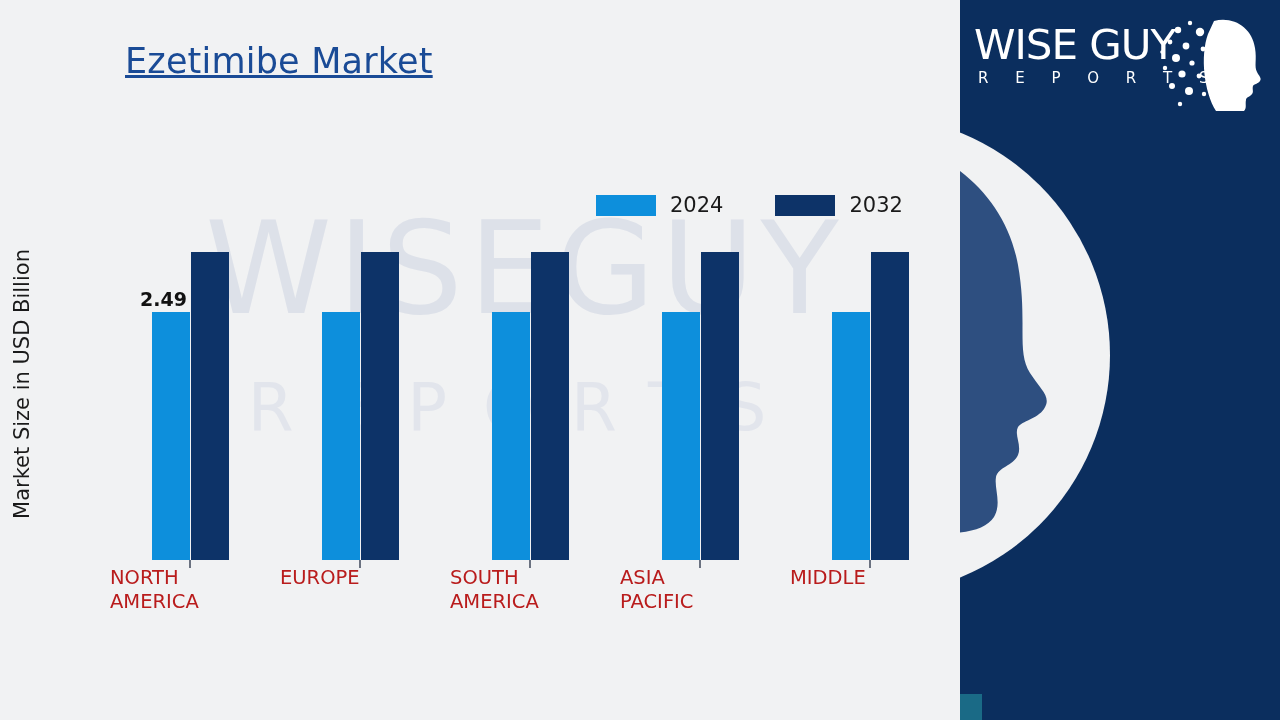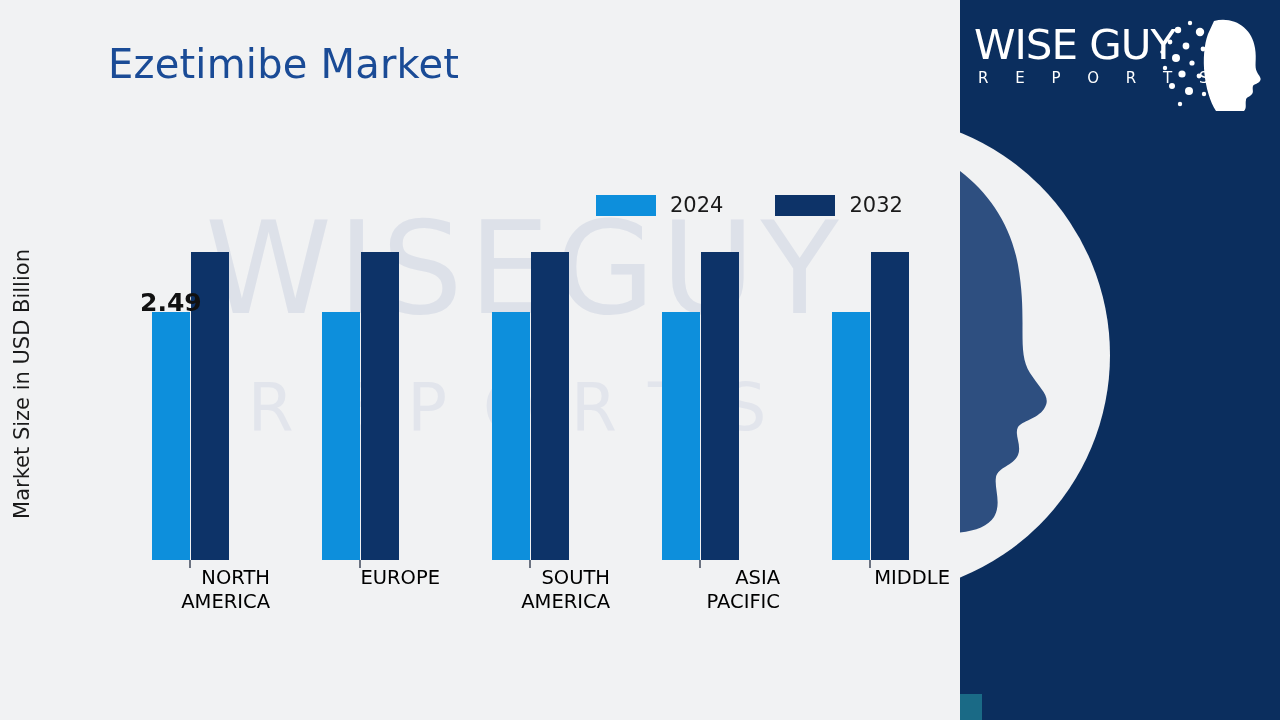--- a/index.html
+++ b/index.html
@@ -15,27 +15,28 @@
   #page {
     position: relative;
     width: 1280px;
     height: 720px;
     background: #f1f2f3;
   }
 
   
   #chart-title {
     position: absolute;
-    left: 108px;
+    left: 125px;
     top: 41px;
-    font-size: 40px;
+    font-size: 35px;
     font-weight: 400;
     color: #1a4b96;
     letter-spacing: 0.2px;
     white-space: nowrap;
+    text-decoration: underline;
   }
 
   
   #watermark {
     position: absolute;
     left: 85px;
     top: 205px;
     width: 880px;
     height: 280px;
     pointer-events: none;
@@ -132,42 +133,42 @@
   }
   .bar {
     position: absolute;
     bottom: 0;
   }
   .bar-2024 { left: 0; }
   .bar-2032 { left: 39px; }
 
   .bar-label {
     position: absolute;
-    font-size: 25px;
+    font-size: 19px;
     font-weight: bold;
     color: #111111;
     white-space: nowrap;
     z-index: 4;
   }
 
   .tick {
     position: absolute;
     bottom: 152px;
     width: 2px;
     height: 8px;
     background: #6b7280;
   }
 
   .cat-label {
     position: absolute;
     bottom: 0;
     width: 160px;
-    text-align: right;
+    text-align: left;
     font-size: 19.5px;
-    color: #000000;
+    color: #b91c1c;
     line-height: 24px;
     top: 566px;
   }
 
   
   #right-panel {
     position: absolute;
     right: 0;
     top: 0;
     width: 320px;

